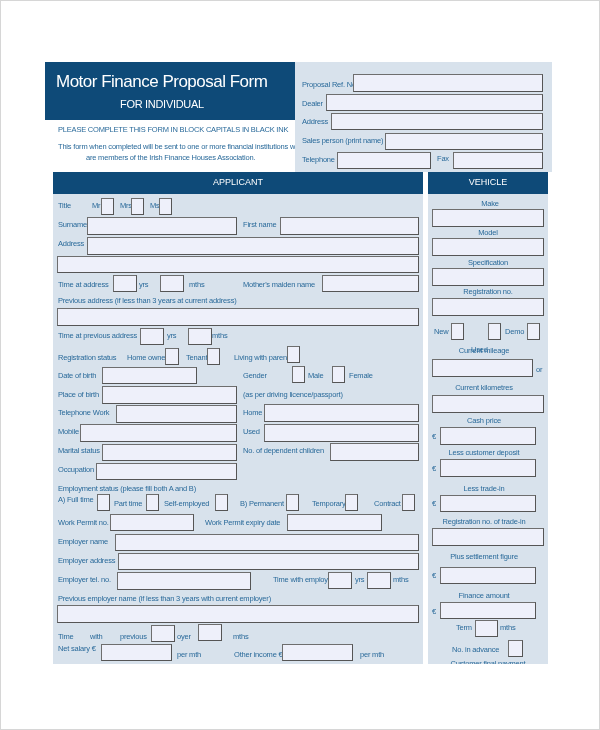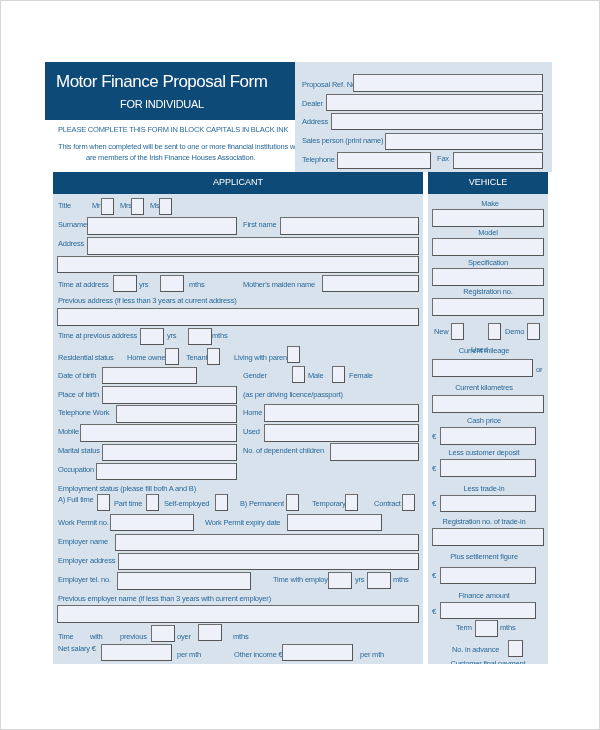--- a/index.html
+++ b/index.html
@@ -69,21 +69,21 @@
 
 <div class="lbl" style="left:58px;top:296px;">Previous address (if less than 3 years at current address)</div>
 <div class="box" style="left:57px;top:308px;width:362px;height:18px;"></div>
 
 <div class="lbl" style="left:58px;top:331px;">Time at previous address</div>
 <div class="box" style="left:140px;top:328px;width:24px;height:17px;"></div>
 <div class="lbl" style="left:167px;top:331px;">yrs</div>
 <div class="box" style="left:188px;top:328px;width:24px;height:17px;"></div>
 <div class="lbl" style="left:212px;top:331px;">mths</div>
 
-<div class="lbl" style="left:58px;top:353px;">Residential status</div>
+<div class="lbl" style="left:58px;top:353px;">Registration status</div>
 <div class="lbl" style="left:127px;top:353px;">Home owner</div>
 <div class="box" style="left:165px;top:348px;width:14px;height:17px;"></div>
 <div class="lbl" style="left:186px;top:353px;">Tenant</div>
 <div class="box" style="left:207px;top:348px;width:13px;height:17px;"></div>
 <div class="lbl" style="left:234px;top:353px;">Living with parents</div>
 <div class="box" style="left:287px;top:346px;width:13px;height:17px;"></div>
 
 <div class="lbl" style="left:58px;top:371px;">Date of birth</div>
 <div class="box" style="left:102px;top:367px;width:95px;height:17px;"></div>
 <div class="lbl" style="left:243px;top:371px;">Gender</div>

